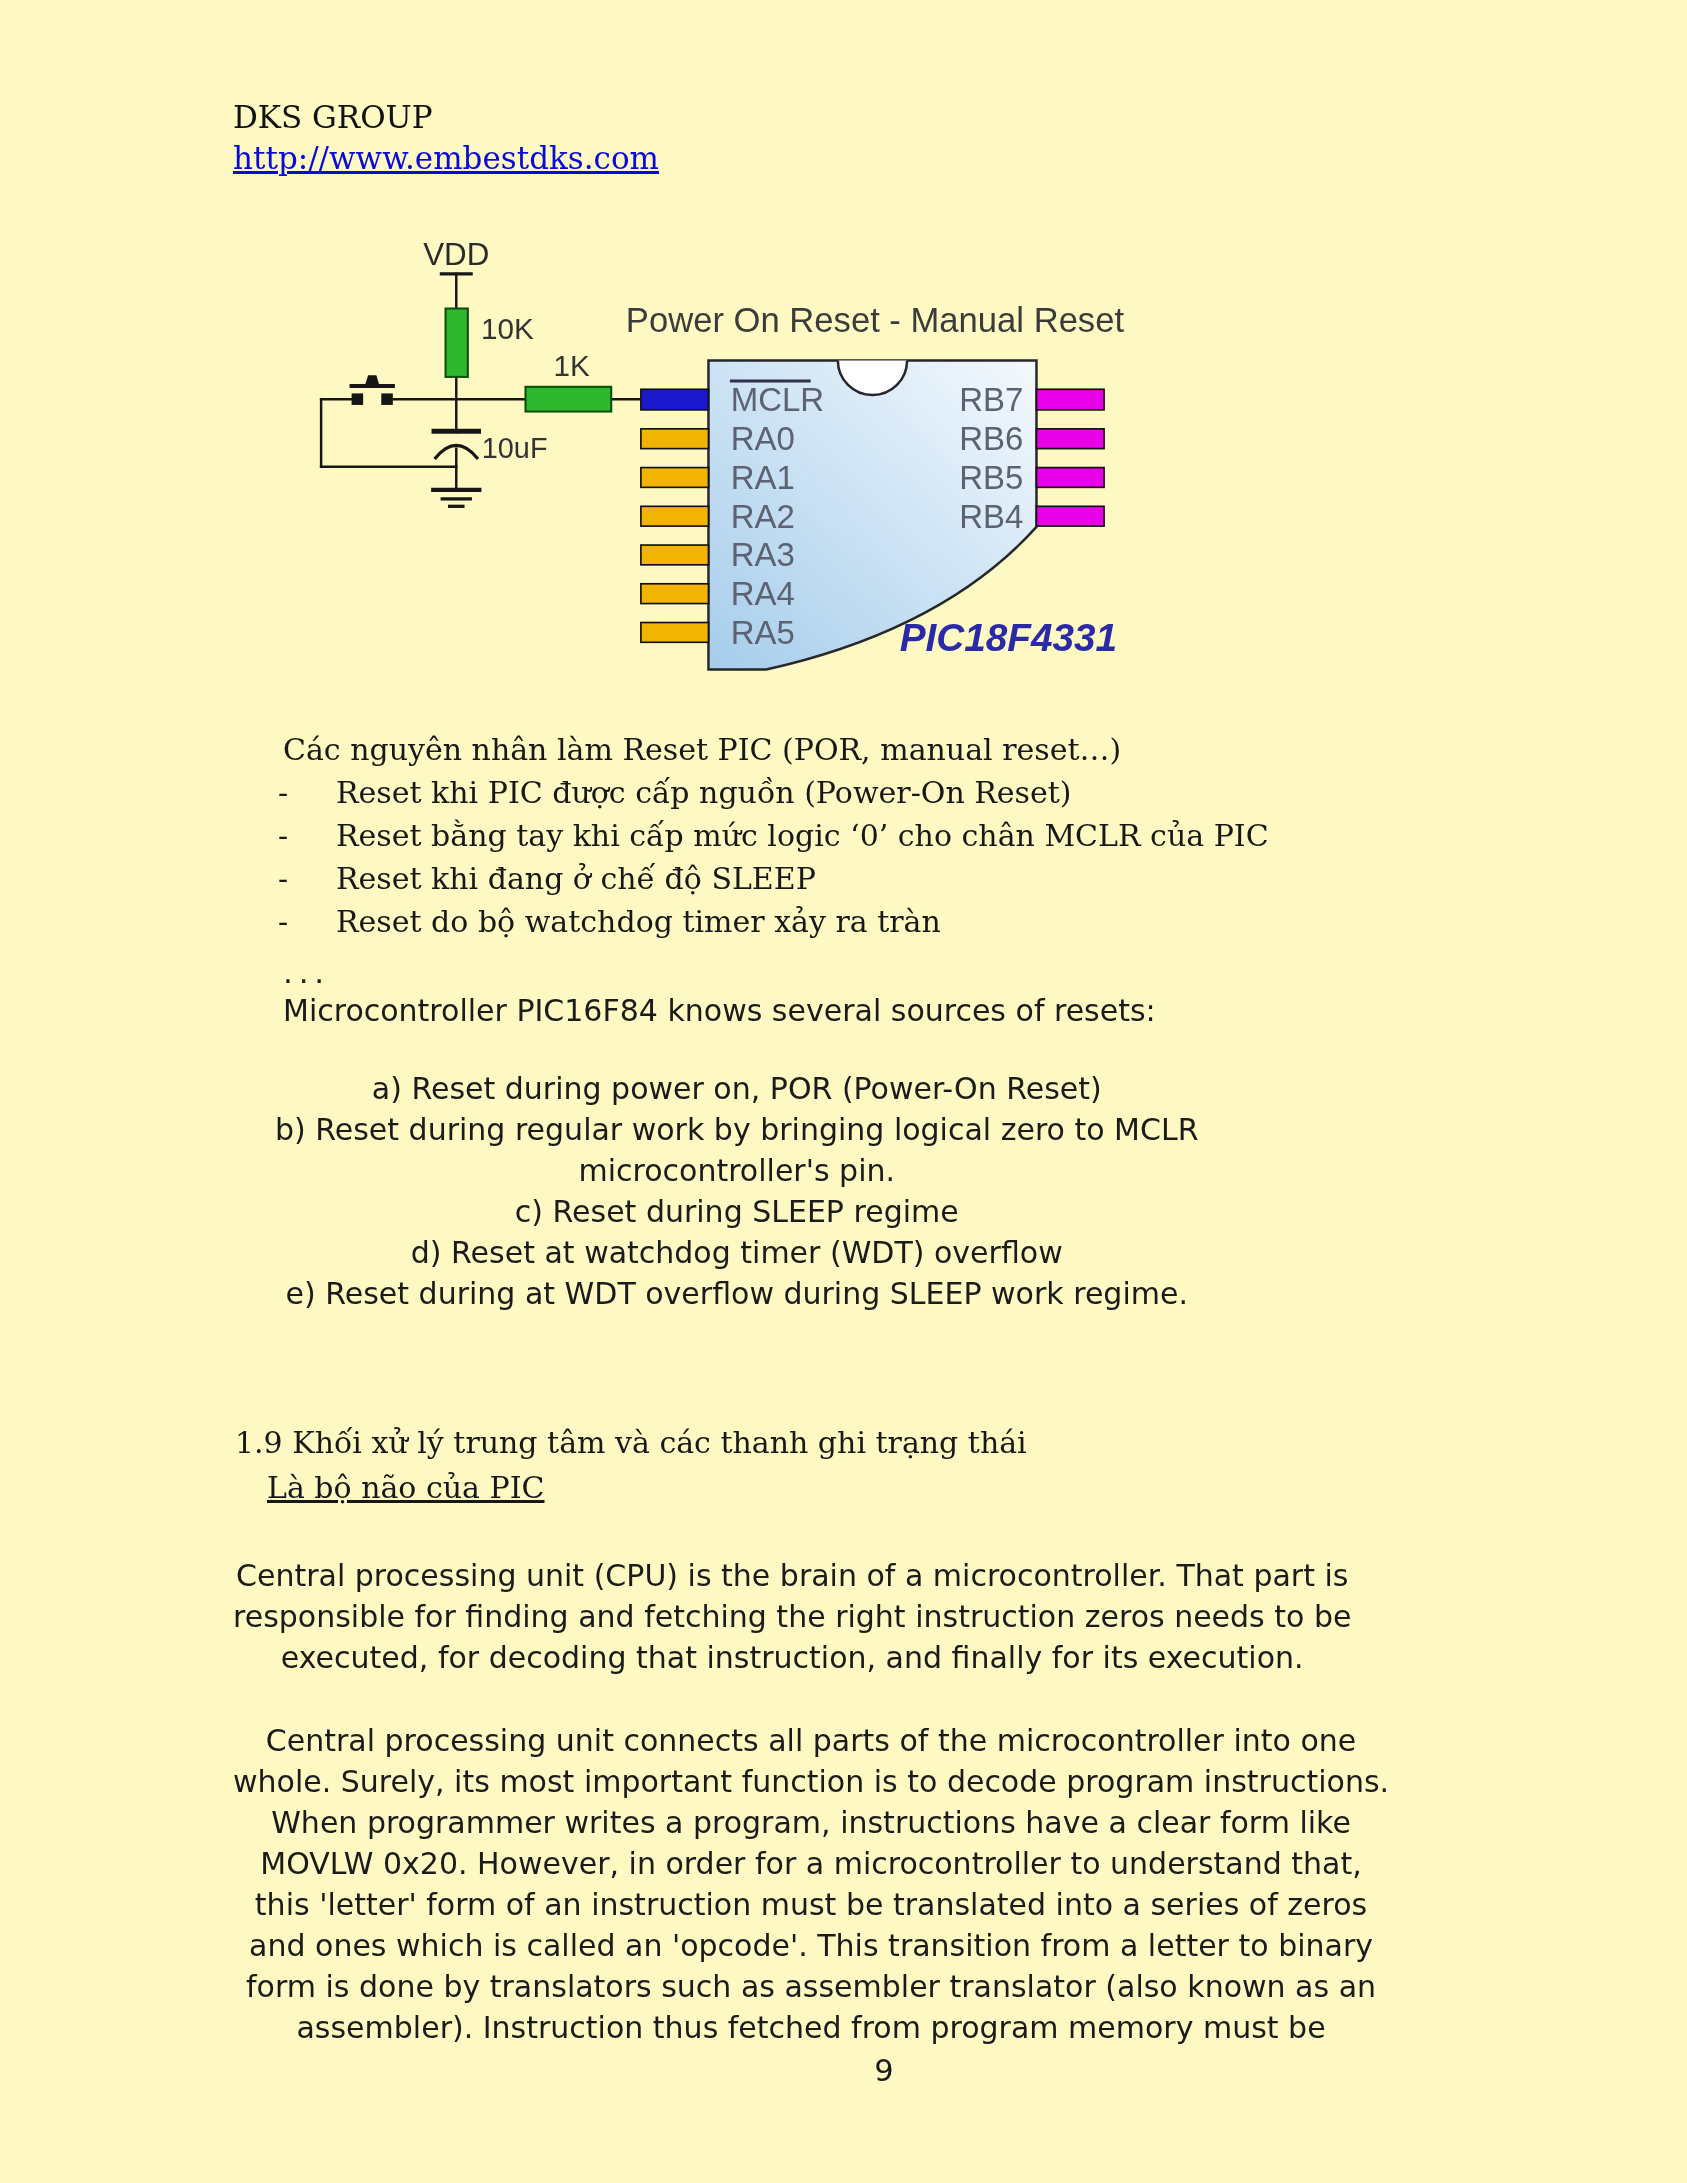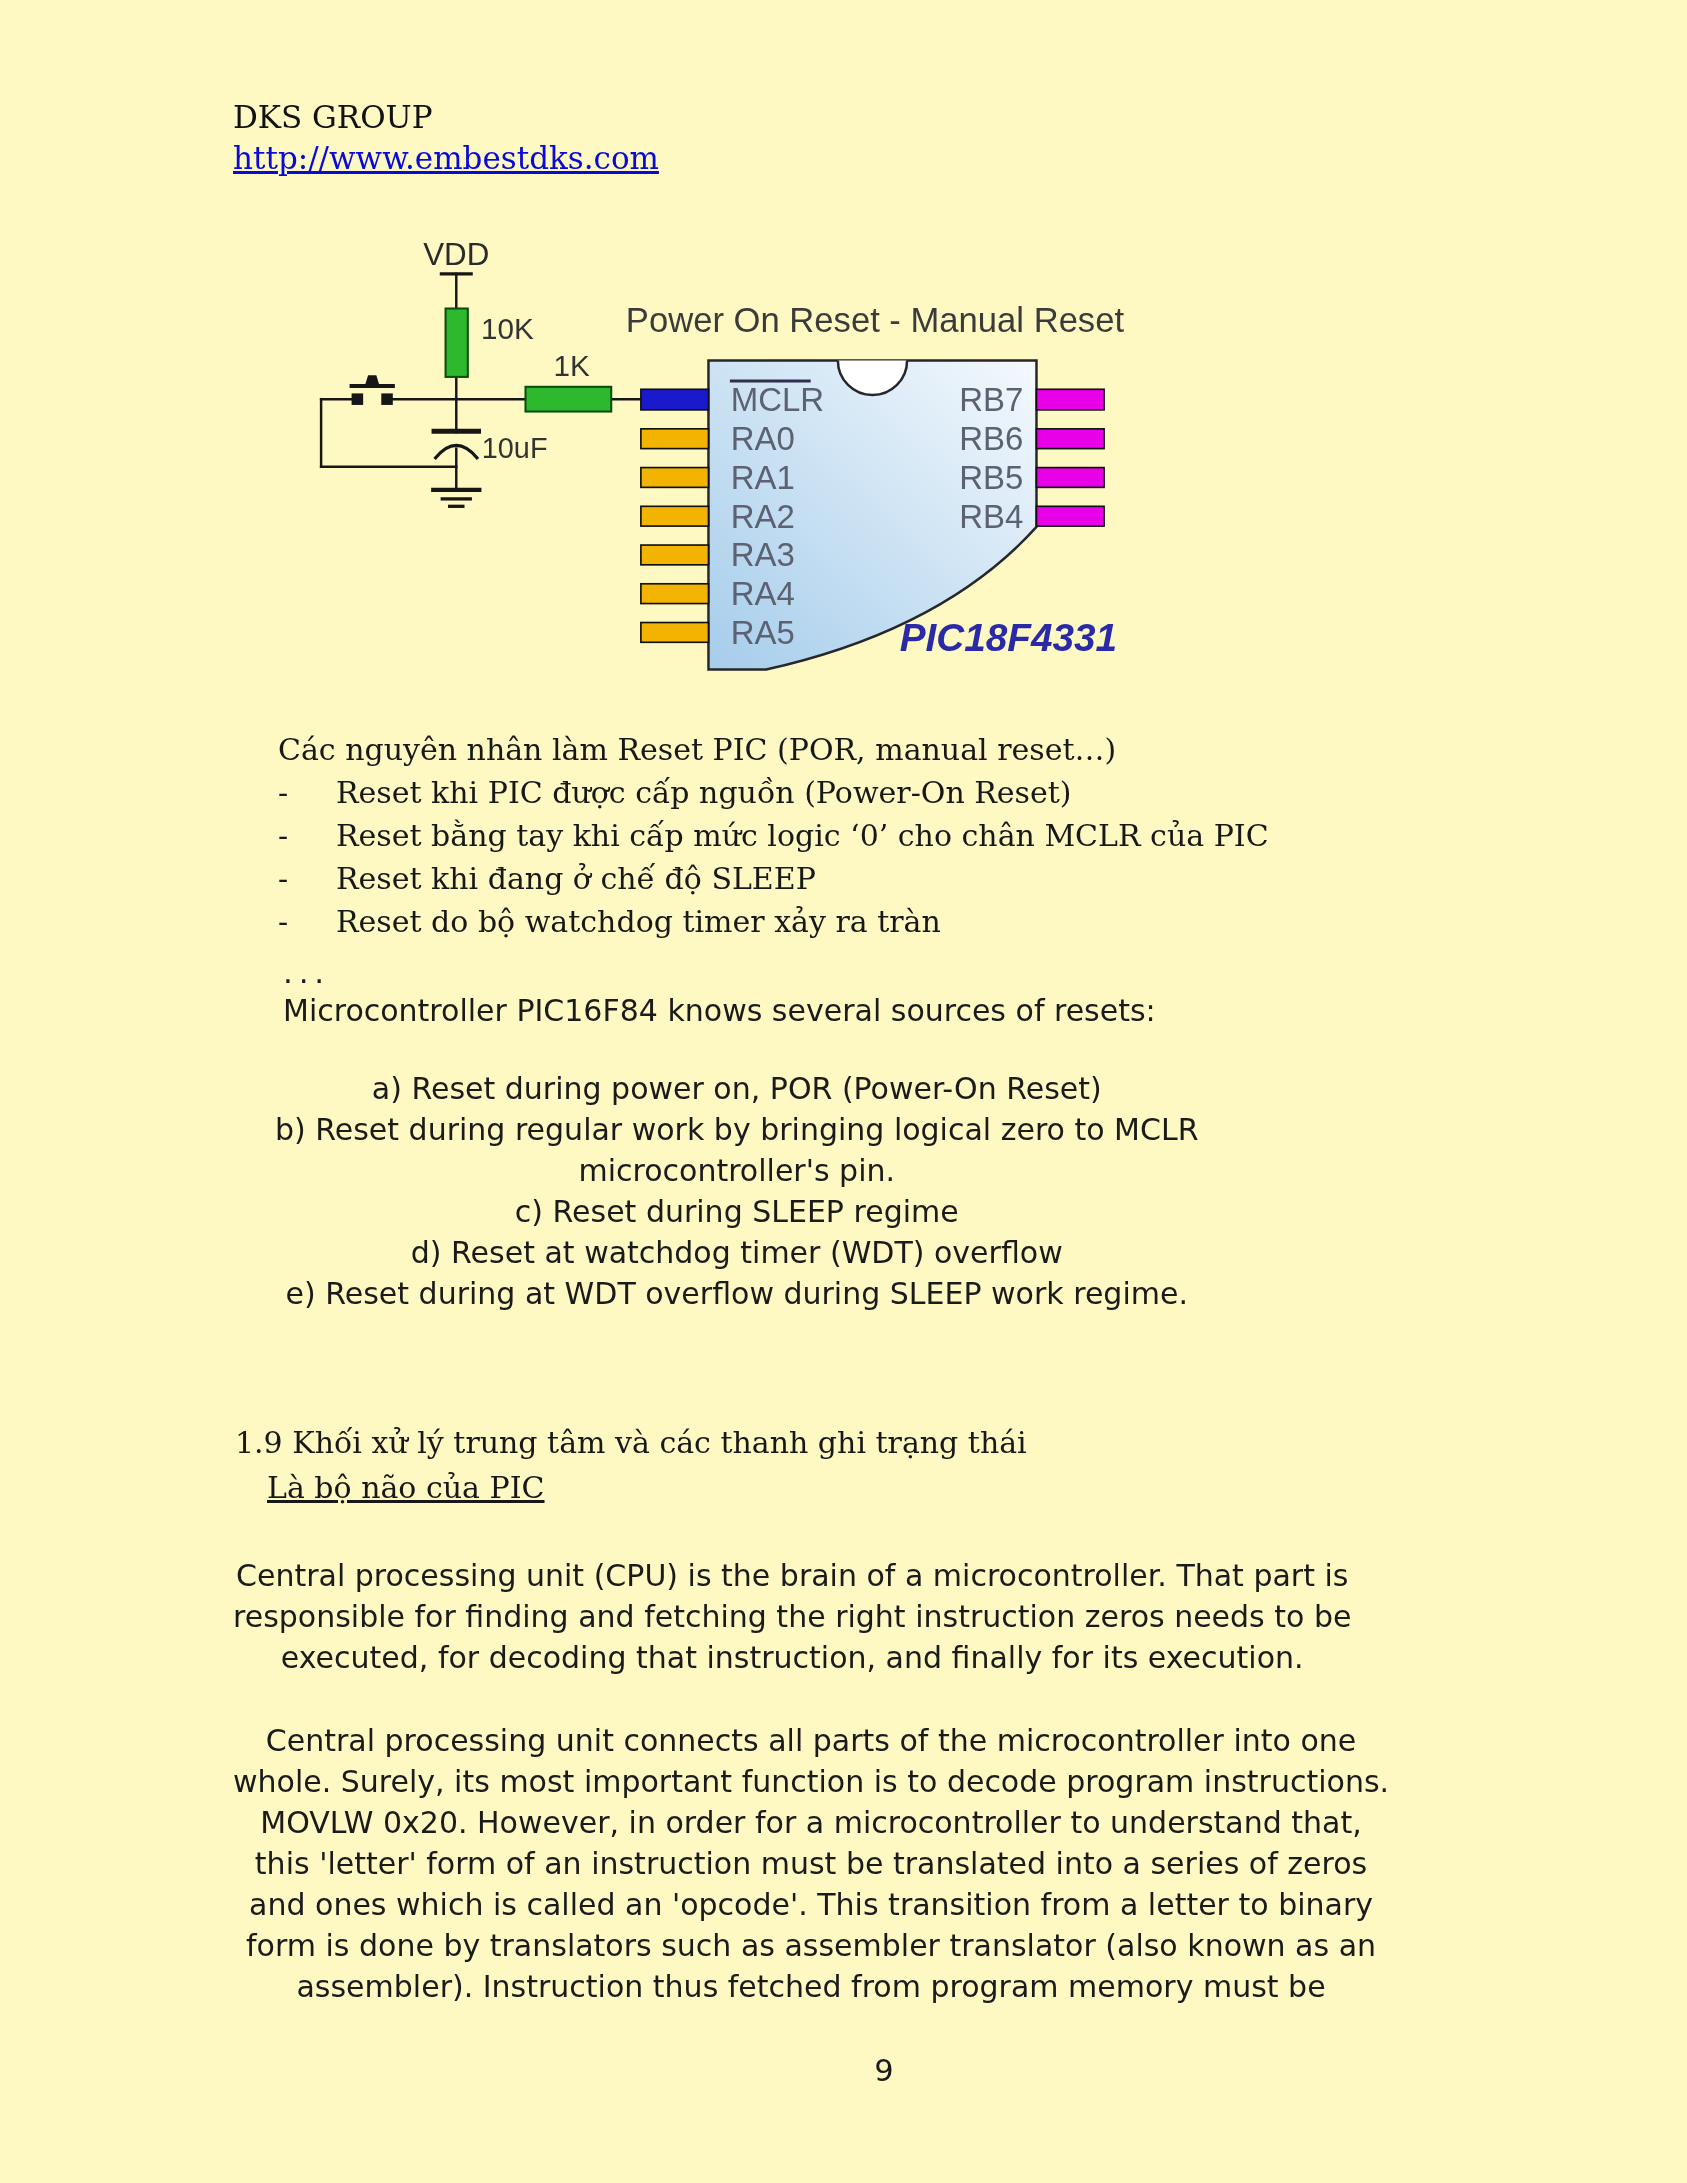--- a/index.html
+++ b/index.html
@@ -16,21 +16,21 @@
     font-family:"DejaVu Serif","Liberation Serif",serif;font-size:31px;line-height:41px;}
   .company{color:#121212;}
   .url-link{color:#0a0ad8;text-decoration:underline;cursor:pointer;}
   
   .diagram{position:absolute;left:181px;top:189px;width:989px;height:511px;}
   .svg-label{font-family:"Liberation Sans","DejaVu Sans",sans-serif;}
   .wire{stroke:#161616;stroke-width:3;fill:none;stroke-linecap:square;}
   
   .serif-txt{font-family:"DejaVu Serif","Liberation Serif",serif;font-size:30px;color:#181818;}
   .vi-block{position:absolute;left:278px;top:728px;line-height:43px;white-space:nowrap;}
-  .vi-lead{}
+  .vi-lead{margin-left:5px;}
   .vi-bullet{display:flex;}
   .vi-marker{width:58px;flex:0 0 58px;}
   .ellipsis-line{position:absolute;left:283px;top:954px;font-size:31px;letter-spacing:5.8px;color:#1c1c1c;}
   
   .sans-line{white-space:nowrap;font-size:30px;line-height:41px;color:#1b1b1b;text-align:center;}
   .english-intro{position:absolute;left:283px;top:990px;}
   .english-list{position:absolute;left:275px;top:1068px;}
   .section-heading{position:absolute;left:235px;top:1425px;white-space:nowrap;}
   .section-sub{position:absolute;left:267px;top:1470px;white-space:nowrap;text-decoration:underline;}
   .para-1{position:absolute;left:233px;top:1555px;}
@@ -178,20 +178,21 @@
 
   <div class="para-1">
     <div class="sans-line">Central processing unit (CPU) is the brain of a microcontroller. That part is</div>
     <div class="sans-line">responsible for finding and fetching the right instruction zeros needs to be</div>
     <div class="sans-line">executed, for decoding that instruction, and finally for its execution.</div>
   </div>
 
   <div class="para-2">
     <div class="sans-line">Central processing unit connects all parts of the microcontroller into one</div>
     <div class="sans-line">whole. Surely, its most important function is to decode program instructions.</div>
+    <div class="sans-line">When programmer writes a program, instructions have a clear form like</div>
     <div class="sans-line">MOVLW 0x20. However, in order for a microcontroller to understand that,</div>
     <div class="sans-line">this 'letter' form of an instruction must be translated into a series of zeros</div>
     <div class="sans-line">and ones which is called an 'opcode'. This transition from a letter to binary</div>
     <div class="sans-line">form is done by translators such as assembler translator (also known as an</div>
     <div class="sans-line">assembler). Instruction thus fetched from program memory must be</div>
   </div>
 
   <div class="page-number">9</div>
 
 </div>

